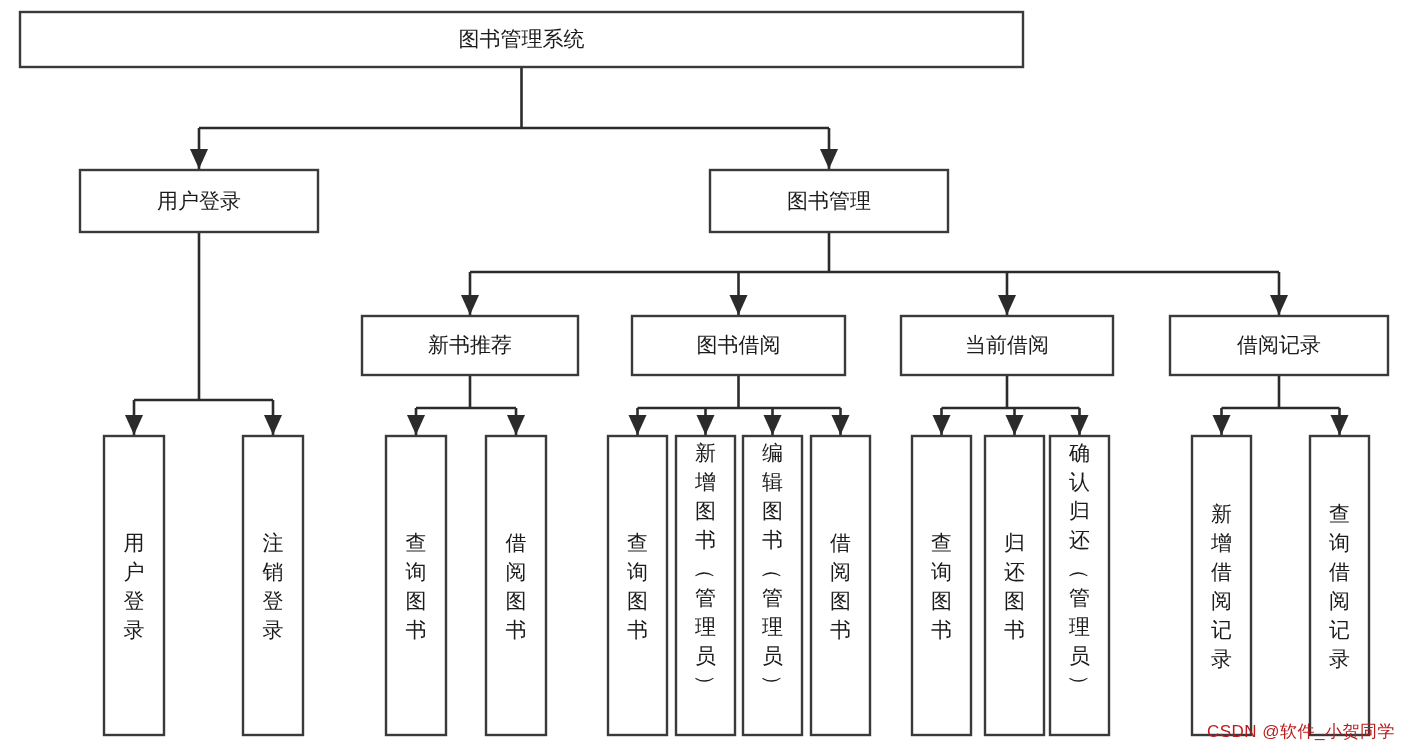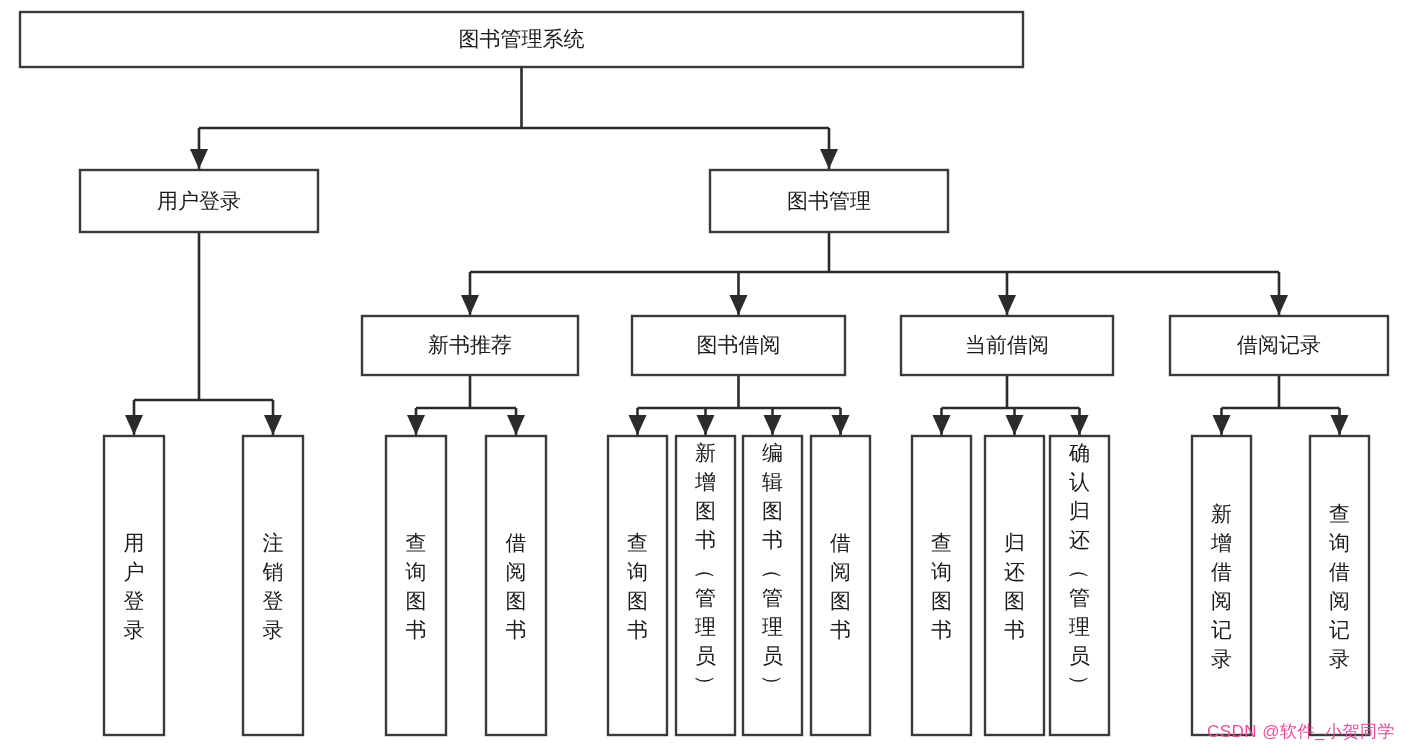--- a/index.html
+++ b/index.html
@@ -52,21 +52,21 @@
     font-family: "Liberation Sans", "DejaVu Sans", sans-serif;
     font-size: 21px;
     fill: #1b1b1b;
   }
   .watermark-text {
     position: absolute;
     right: 10px;
     bottom: 4px;
     font-family: "Liberation Sans", "DejaVu Sans", sans-serif;
     font-size: 17px;
-    color: #ec4899;
+    color: #b91c1c;
     letter-spacing: 0.5px;
     white-space: nowrap;
     user-select: none;
   }
 </style>
 </head>
 <body>
 
 <div id="diagram-root">
 

